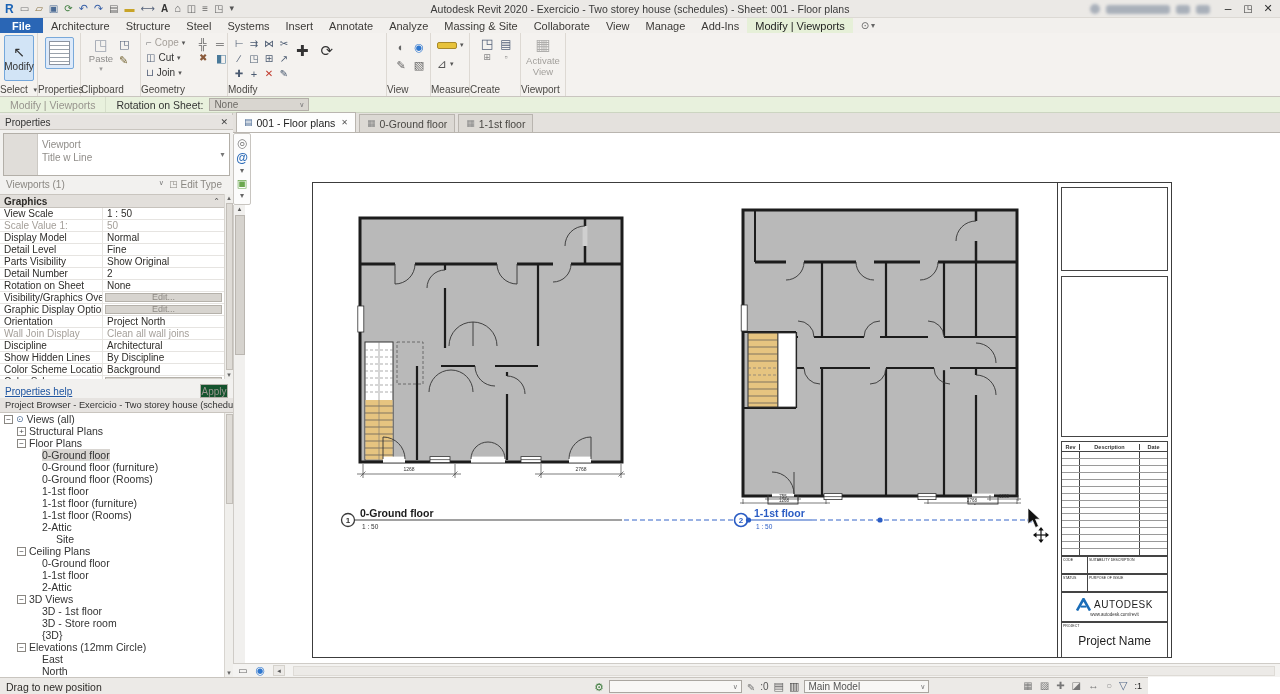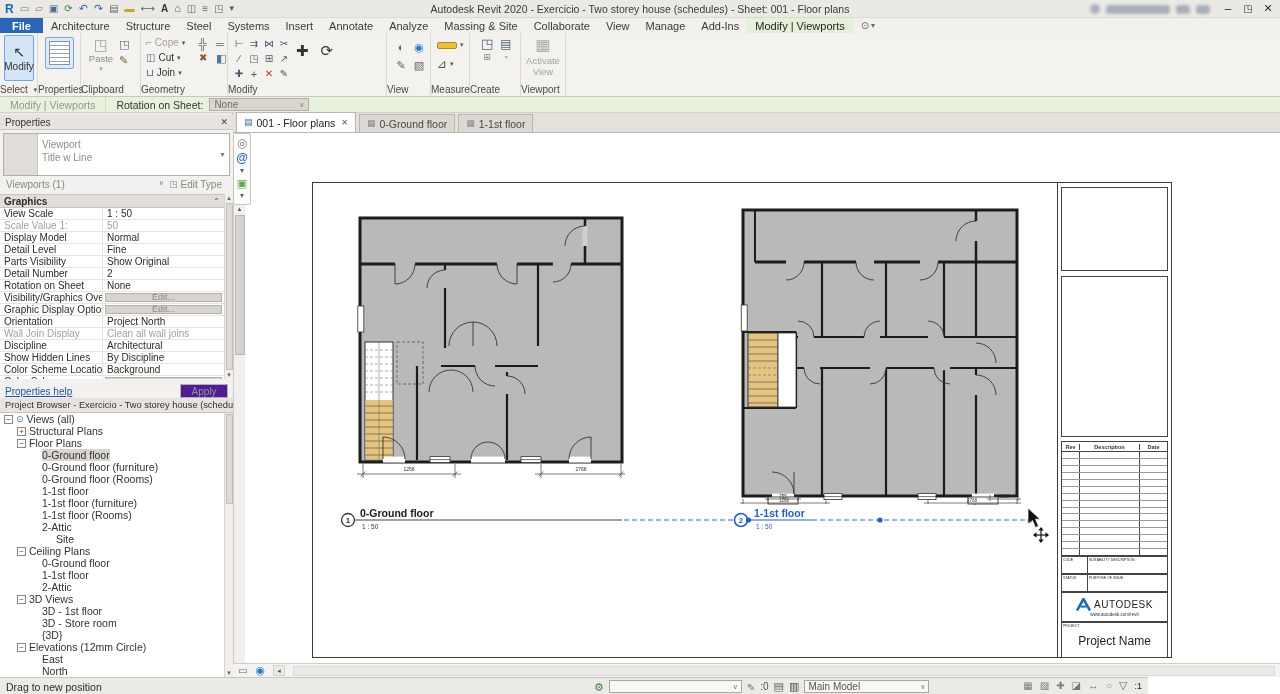--- a/index.html
+++ b/index.html
@@ -67,21 +67,21 @@
   .pgrid{position:absolute;left:0;right:9px;top:79px;height:185px;background:#fff;overflow:hidden;border-top:1px solid #c9c5bf}
   .ghead{height:13px;background:#e2dfdb;font-size:10px;font-weight:bold;display:flex;align-items:center;padding:0 4px;border-bottom:1px solid #c6c2bc;color:#2e2c29}
   .prow{display:flex;height:12px;border-bottom:1px solid #e6e4e1;font-size:10px;line-height:11px;background:#fff}
   .plab{width:103px;padding-left:4px;border-right:1px solid #e6e4e1;color:#2e2c29;overflow:hidden;white-space:nowrap}
   .pval{flex:1;padding-left:4px;color:#2e2c29;overflow:hidden;white-space:nowrap}
   .pbtn{flex:1;margin:1px 2px;background:#d7d4cf;border:1px solid #b5b1aa;color:#8e8a84;font-size:9px;display:flex;align-items:center;justify-content:center}
   .pscroll{position:absolute;right:0;top:79px;height:185px;width:9px;background:#f0efec;border-left:1px solid #d8d5d0;display:flex;flex-direction:column;align-items:center;font-size:7px;color:#666}
   .sthumb{width:7px;flex:1;background:#dedbd6;border:1px solid #c2beb8;margin:1px 0}
   .phelp{position:absolute;left:0;right:0;top:264px;height:19px;display:flex;align-items:center;padding:12px 5px;font-size:10px}
   .helplink{color:#1f55a0;text-decoration:underline}
-  .applybtn{margin-left:auto;width:48px;height:14px;background:#4c1d95;border:1px solid #b5b1aa;color:#9a968f;font-size:10px;display:flex;align-items:center;justify-content:center}
+  .applybtn{margin-left:auto;width:28px;height:14px;background:#14532d;border:1px solid #b5b1aa;color:#9a968f;font-size:10px;display:flex;align-items:center;justify-content:center}
   .tree{position:absolute;top:15px;left:0;right:9px;bottom:0;background:#fff;overflow:hidden;font-size:10.5px}
   .trow{height:12px;display:flex;align-items:center;gap:3px;white-space:nowrap}
   .trow.sel .tlab{background:#d8d5d1}
   .exp{width:9px;height:9px;border:1px solid #8a8782;background:#fff;font-size:8px;line-height:7px;text-align:center;color:#444;flex:none}
   .expsp{width:9px;flex:none}
   .bscroll{position:absolute;right:0;top:15px;bottom:0;width:9px;background:#f0efec;border-left:1px solid #d8d5d0;display:flex;flex-direction:column;align-items:center;font-size:7px;color:#666}
 
   
   .vtabs{left:233px;top:113px;width:1047px;height:20px;background:#e4e1dd;display:flex;align-items:flex-end;border-bottom:1px solid #b9b5af;font-size:10.5px}
   .vtab{height:18px;display:flex;align-items:center;gap:4px;padding:0 7px;border:1px solid #b9b5af;border-bottom:none;background:#dcd9d4;color:#4a4844;margin-left:3px;white-space:nowrap}

